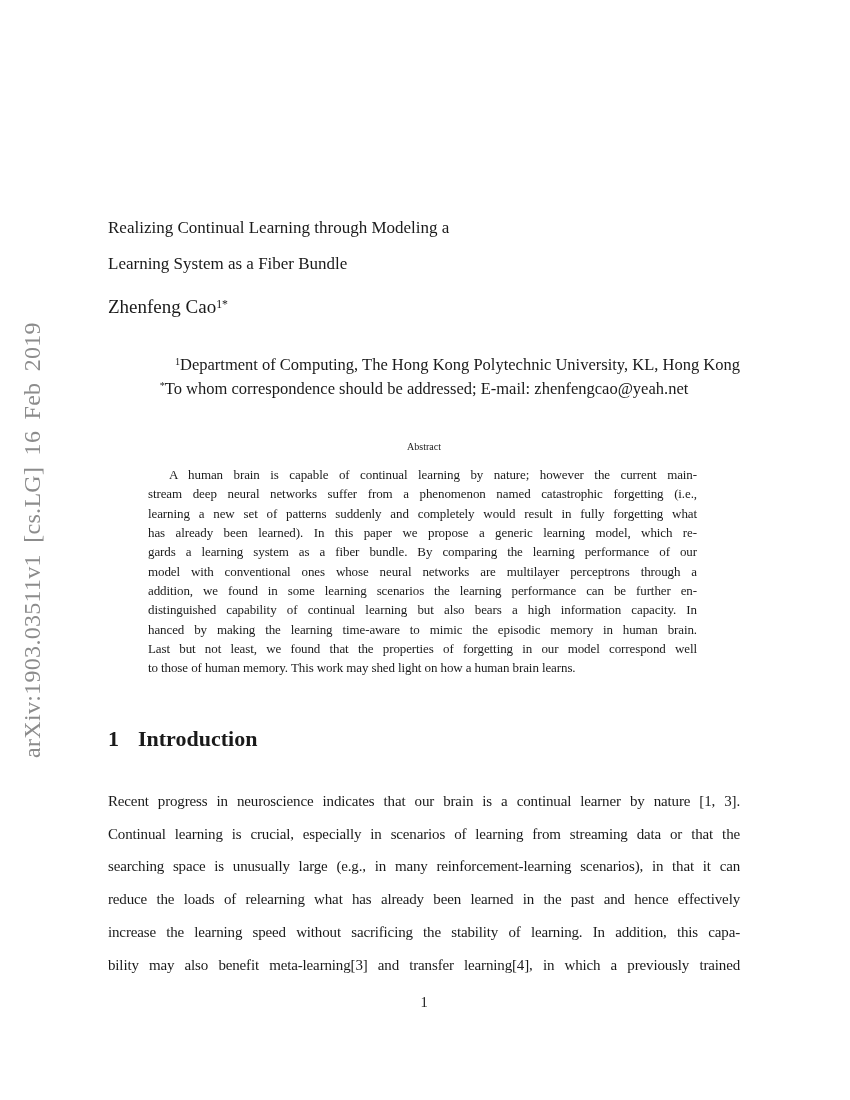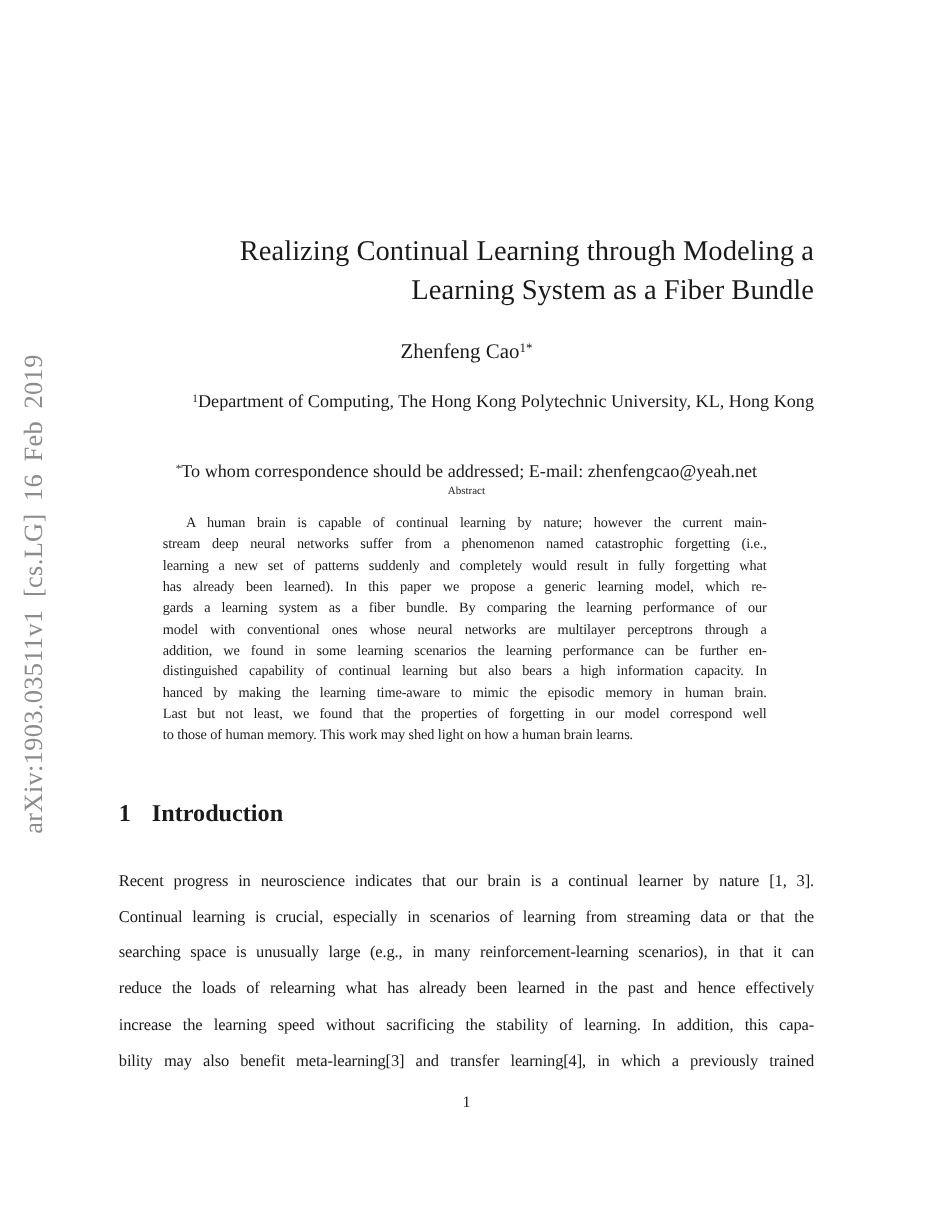--- a/index.html
+++ b/index.html
@@ -28,39 +28,38 @@
     word-spacing: 5px;
     letter-spacing: 0.3px;
   }
   .col {
     position: absolute;
     left: 108px;
     width: 632px;
   }
   .title-block {
     top: 210px;
-    text-align: right;
-    font-size: 26px;
+    text-align: left;
+    font-size: 17px;
     line-height: 36px;
   }
   .author-line {
-    top: 309px;
-    text-align: center;
+    top: 296px;
+    text-align: left;
     font-size: 19px;
   }
   .affiliation-line {
     top: 355px;
     text-align: right;
     font-size: 16.5px;
   }
   .correspondence-line {
     top: 379px;
     text-align: center;
     font-size: 16.5px;
-    margin-top: 40px;
   }
   sup.sp {
     font-size: 0.62em;
     position: relative;
     top: -0.45em;
     vertical-align: baseline;
   }
   .abstract-heading {
     top: 441px;
     text-align: center;

